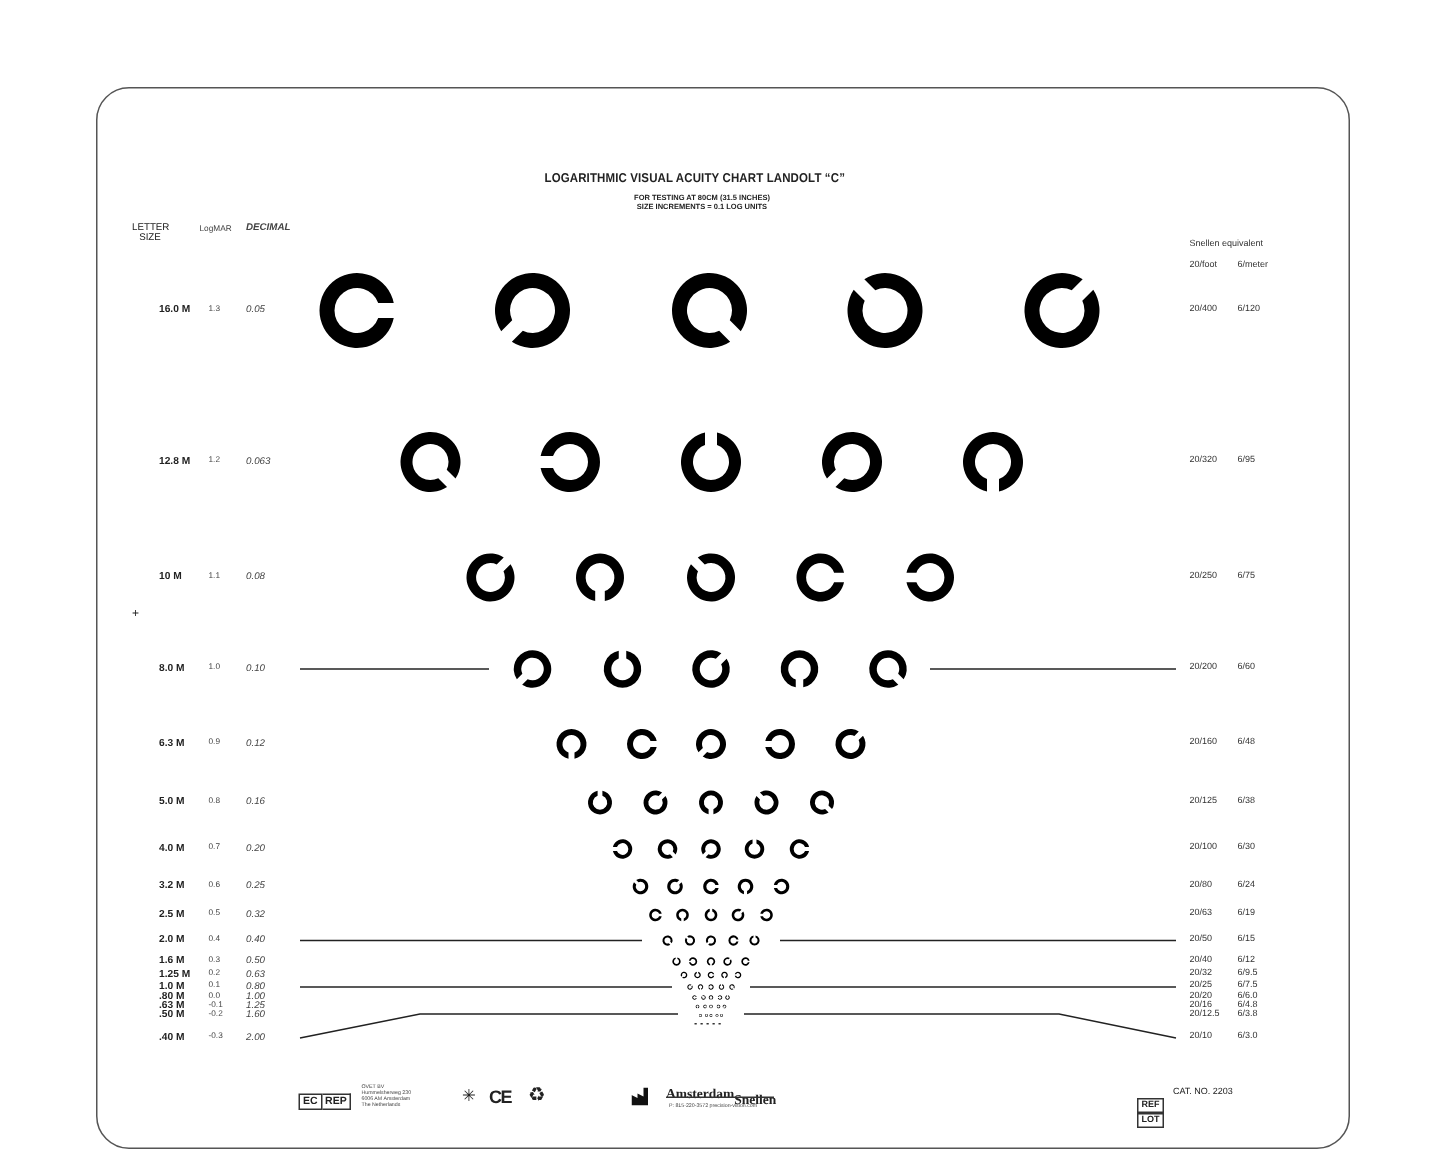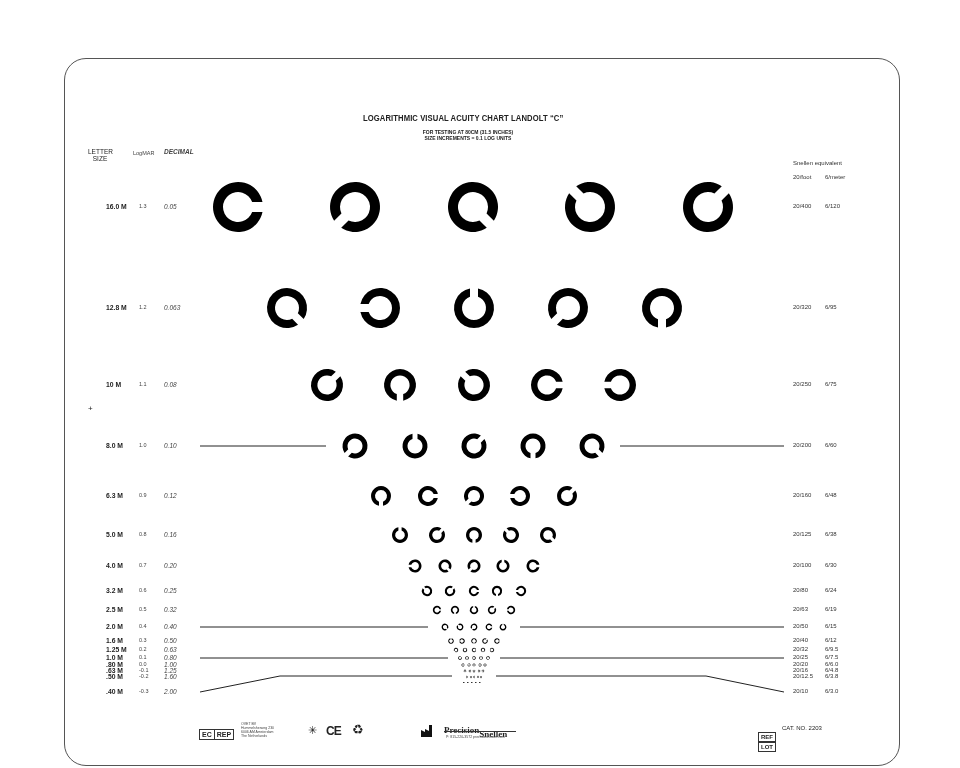--- a/index.html
+++ b/index.html
@@ -397,21 +397,21 @@
   <div>The Netherlands</div>
 </div>
 <div class="abs" style="left:308px;top:724px;font-size:11px;">✳</div>
 <div class="abs" style="left:326px;top:724px;font-size:12px;font-weight:bold;letter-spacing:-1px;">CE</div>
 <div class="abs" style="left:352px;top:722px;font-size:13px;">♻</div>
 
 <svg class="abs" style="left:421px;top:725px;" width="14" height="12">
   <path d="M0 12 V5 L4 7 V4 L8 6 V0 H11 V12 Z" fill="#111"></path>
 </svg>
 <div class="abs" style="left:444px;top:719px;font-family:'Liberation Serif',serif;font-weight:bold;">
-  <span style="font-size:9px;">Precision</span><span style="font-size:9px;position:relative;top:4px;">Snellen</span>
+  <span style="font-size:9px;">Amsterdam</span><span style="font-size:9px;position:relative;top:4px;">Snellen</span>
 </div>
 <div class="abs" style="left:444px;top:731px;width:72px;border-top:1px solid #333;"></div>
 <div class="abs small" style="left:446px;top:735px;font-size:3.5px;">P: 815-220-3572  precision-vision.com</div>
 
 <div class="abs" style="left:758px;top:725px;">
   <div class="box" style="font-size:6px;line-height:8px;">REF</div>
 </div>
 <div class="abs" style="left:758px;top:735px;">
   <div class="box" style="font-size:6px;line-height:8px;">LOT</div>
 </div>

